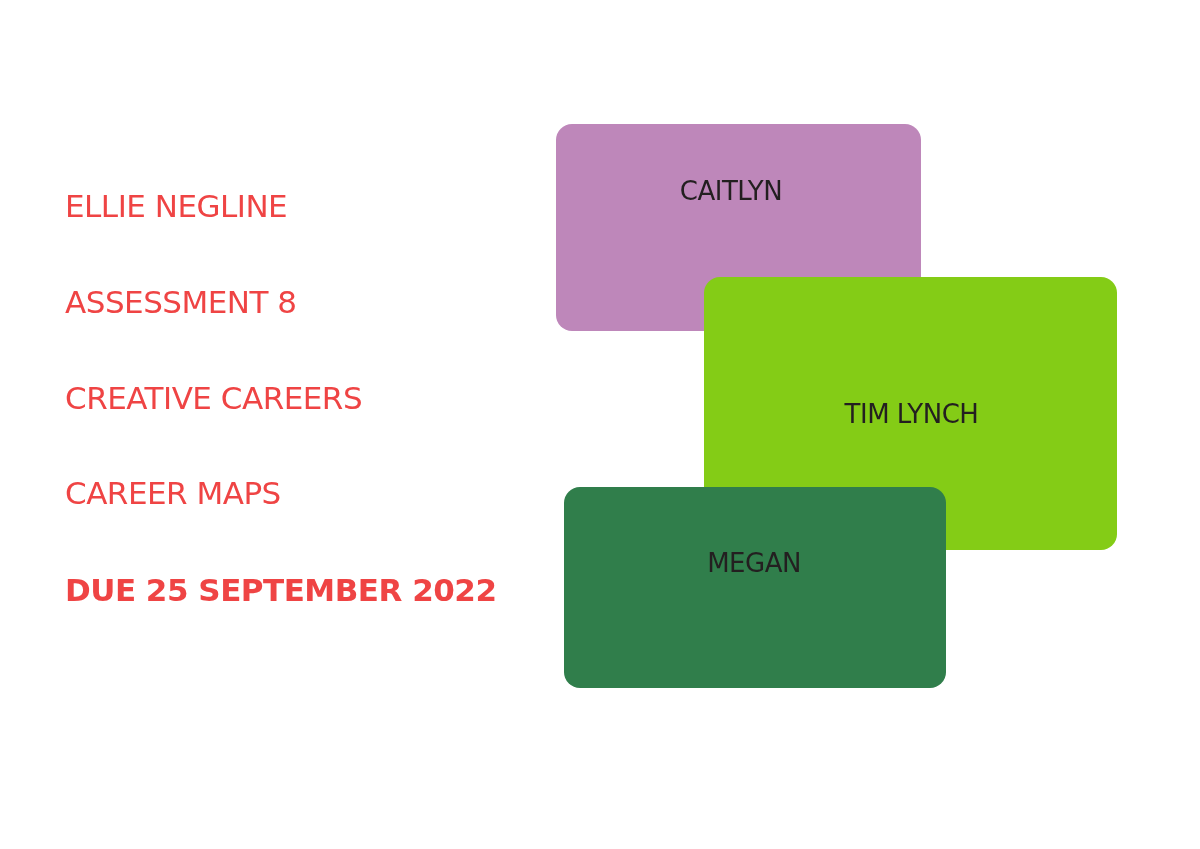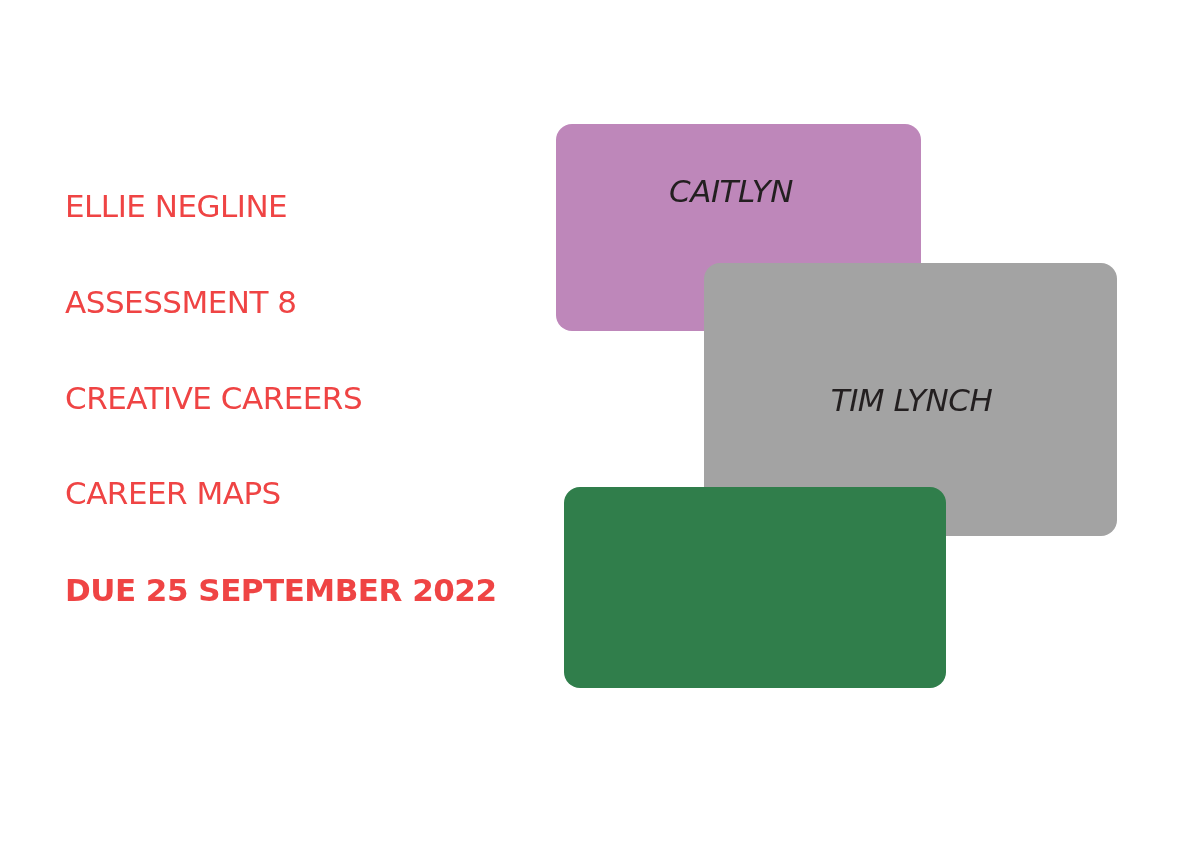--- a/index.html
+++ b/index.html
@@ -27,27 +27,26 @@
     }
     .card {
       position: absolute;
       border-radius: 16px;
       display: flex;
       flex-direction: column;
       align-items: center;
       box-sizing: border-box;
     }
     .card-text {
-      font-size: 31px;
+      font-size: 26px;
       line-height: 47px;
       letter-spacing: -0.5px;
       text-align: right;
       color: #231f20;
       white-space: nowrap;
-      font-style: italic;
     }
     #card-caitlyn {
       left: 556px; top: 124px; width: 365px; height: 207px;
       padding-top: 44px;
       padding-left: 0px;
       z-index: 1;
     }
     #card-caitlyn .card-text { margin-left: -15px; }
     #card-tim {
       left: 704px; top: 263px; width: 413px; height: 273px;
@@ -70,18 +69,19 @@
   <div class="info-line" style="top:284px;">ASSESSMENT 8</div>
   <div class="info-line" style="top:380px;">CREATIVE CAREERS</div>
   <div class="info-line" style="top:475px;">CAREER MAPS</div>
   <div class="info-line" style="top:572px;font-weight:bold;">DUE 25 SEPTEMBER 2022</div>
 </div>
 
 <div class="card" id="card-caitlyn" style="background: rgb(190, 135, 186);">
   <div class="card-text">CAITLYN</div>
 </div>
 
-<div class="card" id="card-tim" style="background: #a3a3a3;">
+<div class="card" id="card-tim" style="background: #84cc16; margin-top: 14px;">
   <div class="card-text">TIM LYNCH</div>
 </div>
 
 <div class="card" id="card-megan" style="background: rgb(48, 126, 75);">
+  <div class="card-text">MEGAN</div>
 </div>
 
 </body></html>

